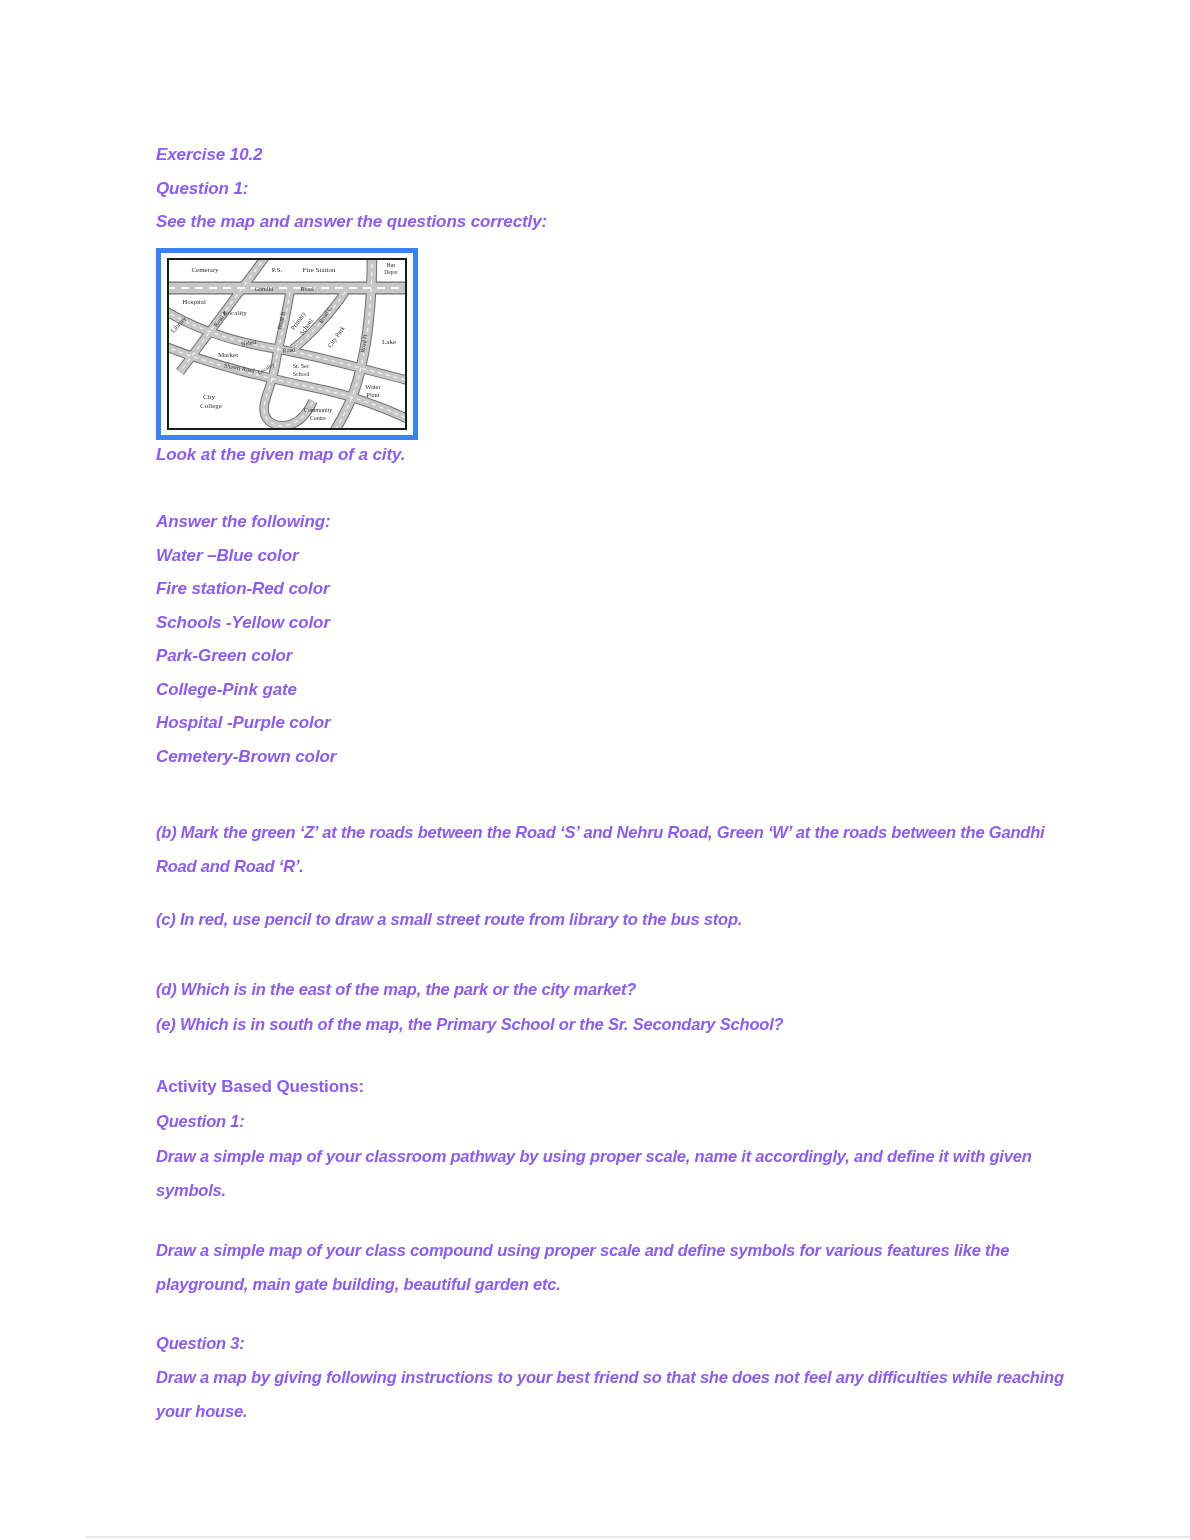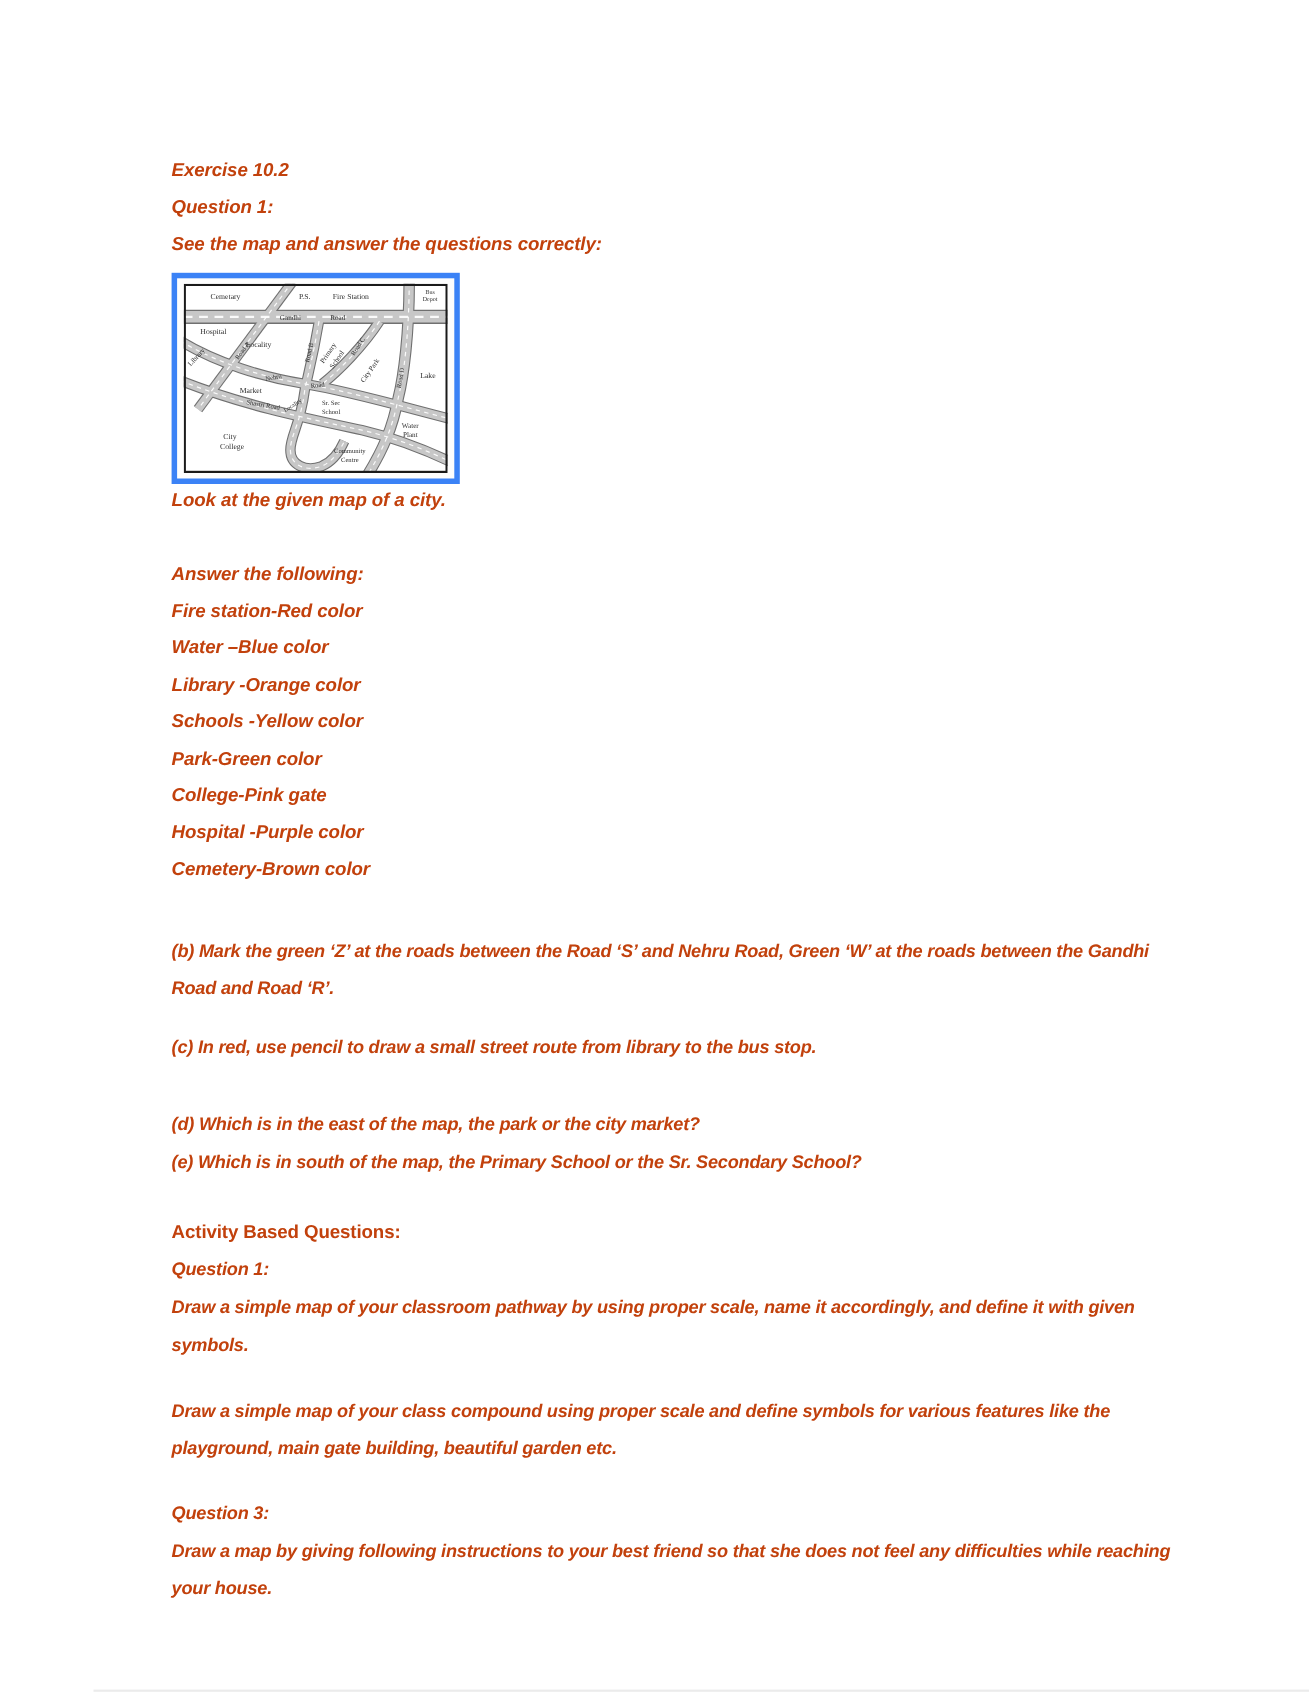--- a/index.html
+++ b/index.html
@@ -1,17 +1,17 @@
 <!DOCTYPE html>
 <html><head>
 <meta charset="utf-8">
 <style>
   html,body{margin:0;padding:0;background:#fff;}
   .doc{position:relative;width:1190px;height:1540px;background:#ffffff;overflow:hidden;
-       font-family:"Liberation Sans",sans-serif;color:#c2410c;}
+       font-family:"Liberation Sans",sans-serif;color:#8b5cf6;}
   .inner{padding:146px 104px 0 156px;}
   p{margin:0;}
   .line{font:italic 700 17px/18px "Liberation Sans",sans-serif;letter-spacing:-.1px;}
   .item{font:italic 700 17px/18px "Liberation Sans",sans-serif;letter-spacing:-.1px;margin-bottom:15.5px;}
   .para{font:italic 700 16.5px/34px "Liberation Sans",sans-serif;letter-spacing:-.2px;max-width:930px;}
   .hb{font:700 17px/34px "Liberation Sans",sans-serif;letter-spacing:-.1px;}
   .mb15{margin-bottom:15.5px}.mb17{margin-bottom:17px}.mb49{margin-bottom:49px}
   .mb19{margin-bottom:19px}.mb36{margin-bottom:36px}.mb1{margin-bottom:1px}
   .mb29{margin-bottom:29px}.mb0{margin-bottom:0}.mb26{margin-bottom:26px}
   .mb25{margin-bottom:25px}
@@ -109,23 +109,22 @@
         </g>
 
         <rect x="1" y="1" width="238" height="170" fill="none" stroke="#1a1a1a" stroke-width="2"></rect>
       </svg>
     </figure>
 
     <p class="line mb49">Look at the given map of a city.</p>
 
     <p class="line mb15">Answer the following:</p>
 
+    <p class="item">Water –Blue color</p>
     <p class="item">Fire station-Red color</p>
-    <p class="item">Water –Blue color</p>
-    <p class="item">Library -Orange color</p>
     <p class="item">Schools -Yellow color</p>
     <p class="item">Park-Green color</p>
     <p class="item">College-Pink gate</p>
     <p class="item">Hospital -Purple color</p>
     <p class="item mb49" style="margin-bottom:49px">Cemetery-Brown color</p>
 
     <p class="para mb19">(b) Mark the green ‘Z’ at the roads between the Road ‘S’ and Nehru Road, Green ‘W’ at the roads between the Gandhi Road and Road ‘R’.</p>
     <p class="para mb36">(c) In red, use pencil to draw a small street route from library to the bus stop.</p>
     <p class="para mb1">(d) Which is in the east of the map, the park or the city market?</p>
     <p class="para mb29">(e) Which is in south of the map, the Primary School or the Sr. Secondary School?</p>

